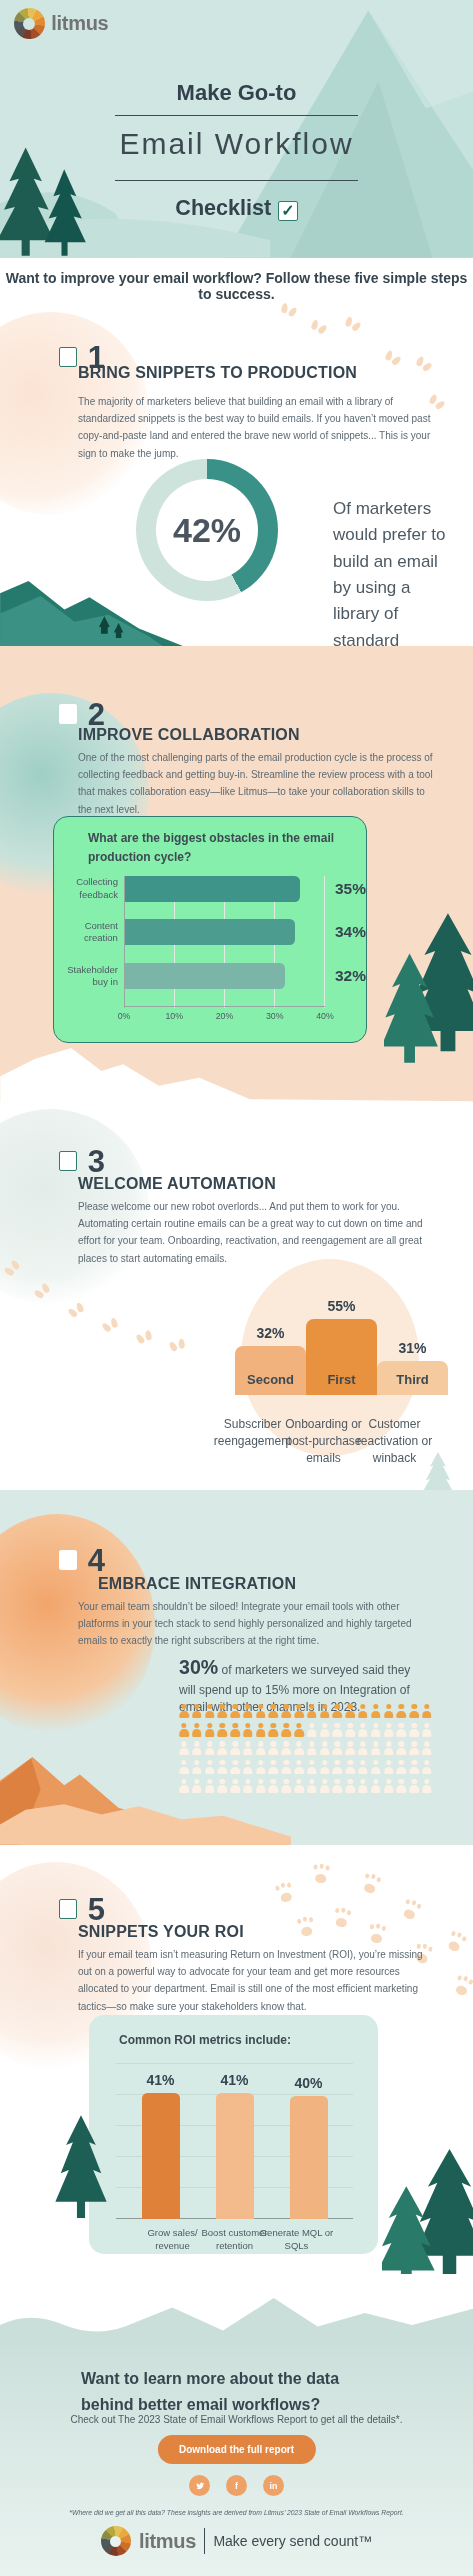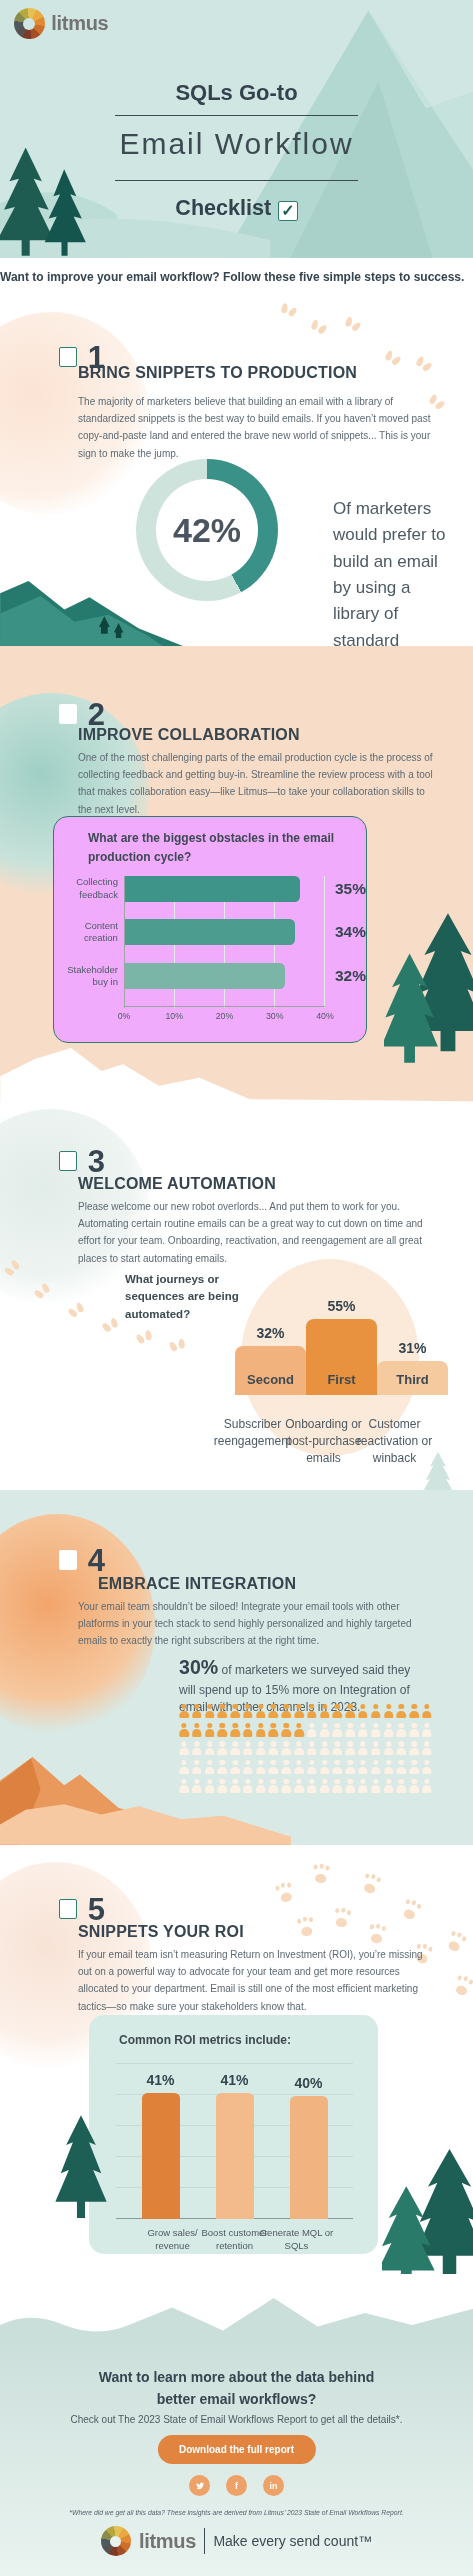--- a/index.html
+++ b/index.html
@@ -37,30 +37,30 @@
     border-radius:50% 50% 50% 50%/62% 62% 38% 38%;}
   .hoof::before{left:0;transform:rotate(-14deg);}
   .hoof::after{right:0;transform:rotate(14deg);}
   .paw{position:absolute;width:17.6px;height:18px;}
   .paw::before{content:"";position:absolute;bottom:0;left:50%;transform:translateX(-50%);
     width:10.8px;height:8.8px;background:#f7d9bd;border-radius:50% 50% 46% 46%;}
   .paw::after{content:"";position:absolute;top:0;left:0.7px;width:4px;height:4.7px;background:#f7d9bd;border-radius:50%;
     box-shadow:6px -1.4px 0 #f7d9bd,12px 0 0 #f7d9bd;}
   
   #band-1{top:258px;height:388px;background:#fff;}
-  .intro{position:absolute;top:12px;width:100%;text-align:left;font-size:12px;font-weight:700;color:#36454f;}
+  .intro{position:absolute;top:12px;width:100%;text-align:center;font-size:14px;font-weight:700;color:#36454f;}
   .donut{position:absolute;left:136px;top:201px;width:142px;height:142px;border-radius:50%;
     background:conic-gradient(#3a9188 0 42%,#cde3dc 42% 100%);}
   .donut::before{content:"";position:absolute;inset:19.6px;background:#fff;border-radius:50%;}
   .donut-label{position:absolute;inset:0;display:flex;align-items:center;justify-content:center;
     font-size:34px;font-weight:800;color:#4a5560;}
   .donut-caption{position:absolute;left:307px;top:238px;width:122px;font-size:17px;line-height:1.55;color:#4e5a63;margin-left:26px;}
   
   #band-2{top:646px;height:456px;background:#f7ddc8;}
-  .card{position:absolute;left:53px;top:170px;width:314px;height:227px;background:#f0abfc;
+  .card{position:absolute;left:53px;top:170px;width:314px;height:227px;background:#86efac;
     border:1.4px solid #2f7d6e;border-radius:15px;box-sizing:border-box;}
   .card-title{padding:12px 27px 0 34px;font-size:12px;font-weight:600;line-height:1.55;color:#3d4a52;}
   .ob-plot{position:relative;margin:9.5px 0 0 0;}
   .ob-grid{position:absolute;left:70px;top:0;width:201px;height:132px;
     border-left:0.7px solid #9aa5a3;
     background:repeating-linear-gradient(to right,transparent 0 49px,#e4e9e7 49px 50px);}
   .ob-row{position:relative;display:flex;align-items:center;margin-bottom:17.6px;height:26px;}
   .ob-label{width:64px;text-align:right;font-size:9.5px;line-height:1.3;color:#4e5a63;padding-right:6.8px;}
   .ob-track{width:201px;height:26px;position:relative;}
   .ob-bar{height:26px;border-radius:0 5.4px 5.4px 0;}
@@ -100,21 +100,21 @@
   .roi-cols{position:absolute;inset:0;display:flex;justify-content:center;gap:36px;}
   .roi-col{width:38px;display:flex;flex-direction:column;justify-content:flex-end;align-items:center;}
   .roi-pct{font-size:14px;font-weight:800;color:#36454f;margin-bottom:5.4px;}
   .roi-bar{width:38px;border-radius:5.4px 5.4px 0 0;}
   .roi-labels{position:absolute;left:27px;top:211px;width:237px;display:flex;justify-content:center;gap:24px;}
   .roi-xlab{width:74px;margin:0 -18px;text-align:center;font-size:9.5px;line-height:1.4;color:#4e5a63;}
   
   #band-footer{top:2298px;height:278px;background:#fff;}
   .footer-fill{position:absolute;left:0;top:41px;width:473px;height:237px;
     background:linear-gradient(180deg,#cbdfda 0%,#ddebe7 55%,#e9f3f0 100%);}
-  .f-headline{position:absolute;top:68px;width:100%;text-align:center;font-size:14px;font-weight:800;
+  .f-headline{position:absolute;top:68px;width:100%;text-align:left;font-size:16px;font-weight:800;
     line-height:1.6;color:#36454f;}
   .f-sub{position:absolute;top:116px;width:100%;text-align:center;font-size:10px;color:#4e5a63;}
   .f-btn{position:absolute;top:137px;left:50%;transform:translateX(-50%);background:#e08440;color:#fff;
     border:none;border-radius:16px;padding:8.8px 21.6px;font-size:10px;font-weight:700;
     font-family:"Liberation Sans",sans-serif;cursor:pointer;}
   .f-social{position:absolute;top:177px;width:100%;display:flex;justify-content:center;gap:16px;}
   .s-circle{width:21px;height:21px;border-radius:50%;background:#eea267;display:flex;align-items:center;
     justify-content:center;color:#fff;font-weight:700;font-size:8.8px;cursor:pointer;}
   .f-note{position:absolute;top:211px;width:100%;text-align:center;font-size:6.8px;font-style:italic;color:#55636c;}
   .f-logo{position:absolute;top:228px;width:100%;display:flex;align-items:center;justify-content:center;gap:8px;}
@@ -135,21 +135,21 @@
     <path d="M0 340 Q180 300 400 355 L400 381 L0 381 Z" fill="#c4e0da"></path>
     <g fill="#1e5c52">
       <path d="M38 218 L62 268 L50 264 L72 310 L56 306 L80 355 L44 355 L44 378 L32 378 L32 355 L-4 355 L22 306 L6 310 L28 264 L14 268 Z"></path>
       <path d="M95 250 L113 290 L104 287 L121 323 L109 320 L127 358 L100 358 L100 378 L91 378 L91 358 L66 358 L84 320 L72 323 L89 287 L79 290 Z" fill="#14554e"></path>
     </g>
   </svg>
   <div class="logo">
     <span class="wheel"></span>
     <span class="logo-text">litmus</span>
   </div>
-  <div class="title-top">SQLs Go-to</div>
+  <div class="title-top">Make Go-to</div>
   <div class="hr1"></div>
   <div class="title-main">Email Workflow</div>
   <div class="hr2"></div>
   <div class="title-bottom"><span>Checklist</span><span class="cb-inline">✓</span></div>
 </div>
 
 <div class="band" id="band-1">
   <div class="intro">Want to improve your email workflow? Follow these five simple steps to success.</div>
   <div class="blob" style="left:-47px;top:54px;width:196px;height:203px;background:radial-gradient(circle at 40% 40%,#fbe3d3 0%,#fdf1e8 60%,rgba(255,255,255,0) 75%);"></div>
   <div>
@@ -241,21 +241,20 @@
   <div class="sec-body" style="top:96px;">Please welcome our new robot overlords... And put them to work for you. Automating certain routine emails can be a great way to cut down on time and effort for your team. Onboarding, reactivation, and reengagement are all great places to start automating emails.</div>
   <div>
     <div class="hoof" style="left:5.4px;top:161px;transform:rotate(-48deg);"></div>
     <div class="hoof" style="left:35px;top:184px;transform:rotate(-42deg);"></div>
     <div class="hoof" style="left:69px;top:203px;transform:rotate(-36deg);"></div>
     <div class="hoof" style="left:103px;top:218px;transform:rotate(-30deg);"></div>
     <div class="hoof" style="left:137px;top:230px;transform:rotate(-24deg);"></div>
     <div class="hoof" style="left:170px;top:238px;transform:rotate(-18deg);"></div>
   </div>
   <div class="blob" style="left:241px;top:157px;width:178px;height:197px;background:#fbe9da;"></div>
-  <div class="jo-title">What journeys or sequences are being automated?</div>
   <div class="jo-wrap">
       <div class="jo-col">
         <div class="jo-up">
           <div class="jo-pct">32%</div>
           <div class="jo-bar" style="height: 49px; background: rgb(241, 178, 125);">
             <div class="jo-rank">Second</div>
           </div>
         </div>
         <div class="jo-sub">Subscriber reengagement</div>
       </div>

